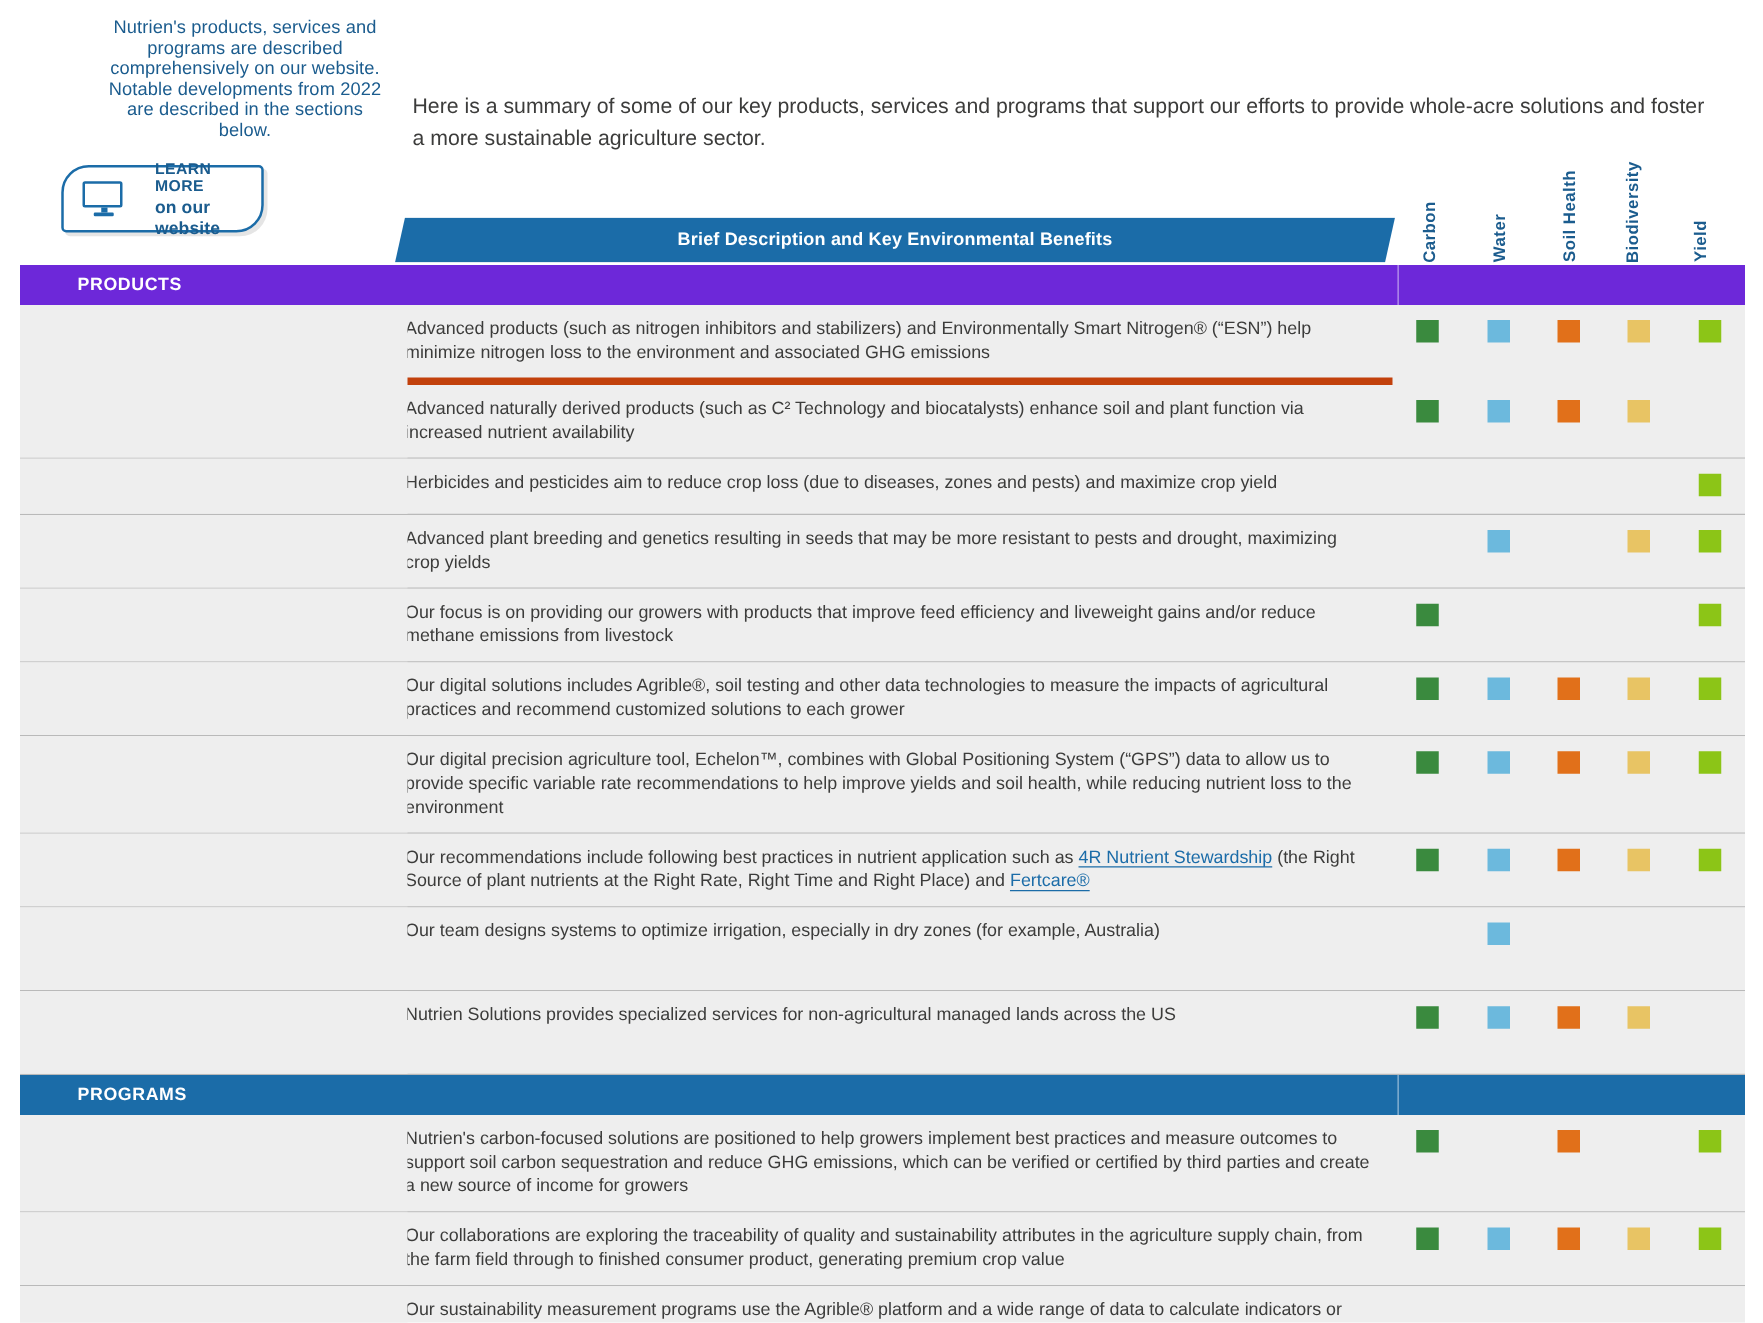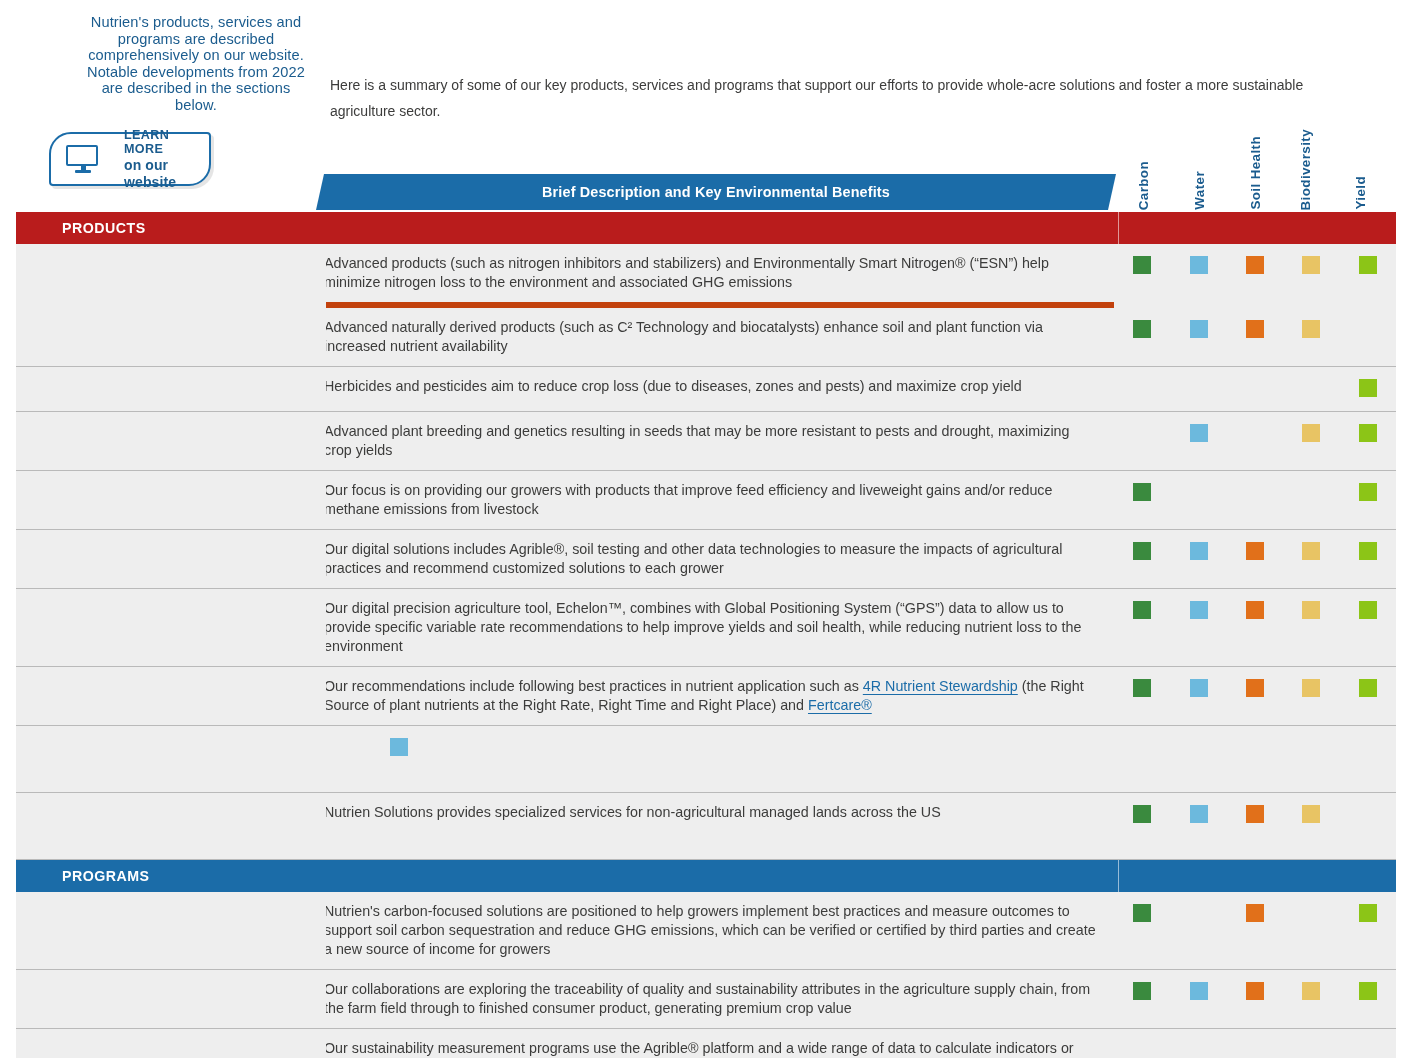--- a/index.html
+++ b/index.html
@@ -55,21 +55,21 @@
   .lm-l1{font-size:12.6px;font-weight:700;color:#1b5c8e;letter-spacing:.35px;}
   .lm-l2{font-size:14px;font-weight:700;color:#1b5c8e;letter-spacing:.1px;}
 
   
   .title{
     position:absolute;left:330px;top:18px;
     font-size:25.5px;font-weight:700;color:#1b6ca8;letter-spacing:-.2px;
   }
   .intro{
     position:absolute;left:330px;top:72px;width:1040px;
-    font-size:14px;line-height:26px;color:#3c3c3b;
+    font-size:17px;line-height:26px;color:#3c3c3b;
   }
 
   
   .colheads{
     position:absolute;left:1118px;top:100px;width:292px;height:110px;
   }
   .colhead{
     position:absolute;bottom:0;
     width:20px;
     color:#1b5c8e;font-size:13.4px;font-weight:700;
@@ -169,21 +169,21 @@
       <div class="colhead" style="left: 235px;">Yield</div>
     </div>
 
   <div class="banner-wrap">
     <div class="banner">
         <span>Brief Description and Key Environmental Benefits</span>
       </div>
   </div>
 
   <div class="table" id="table">
-      <div class="section-bar" style="background: #b91c1c;">
+      <div class="section-bar" style="background: #6d28d9;">
         <div class="label">PRODUCTS</div>
         <div class="split"></div>
       </div>
       <div class="row">
         <div class="left-strip"></div>
         <div class="num">1</div>
         <div class="name"><a>Advanced plant nutrition</a></div>
         <div style="display: flex; flex-direction: column; flex: 1 1 0%;">
           <div style="display: flex;">
             <div class="desc-col">
@@ -378,20 +378,23 @@
           </div>
           <div class="mark-cell">
             <span class="mark" style="background: rgb(140, 197, 23);"></span>
           </div>
         </div>
       </div>
       <div class="row">
         <div class="left-strip"></div>
         <div class="num">8</div>
         <div class="name"><a>Irrigation management and water conservation practices</a></div>
+        <div class="desc-col">
+          <div class="desc">Our team designs systems to optimize irrigation, especially in dry zones (for example, Australia)</div>
+        </div>
         <div class="marks">
           <div class="mark-cell">
             <span class="mark off" style="background: rgb(58, 138, 62);"></span>
           </div>
           <div class="mark-cell">
             <span class="mark" style="background: rgb(108, 185, 221);"></span>
           </div>
           <div class="mark-cell">
             <span class="mark off" style="background: rgb(225, 112, 26);"></span>
           </div>

